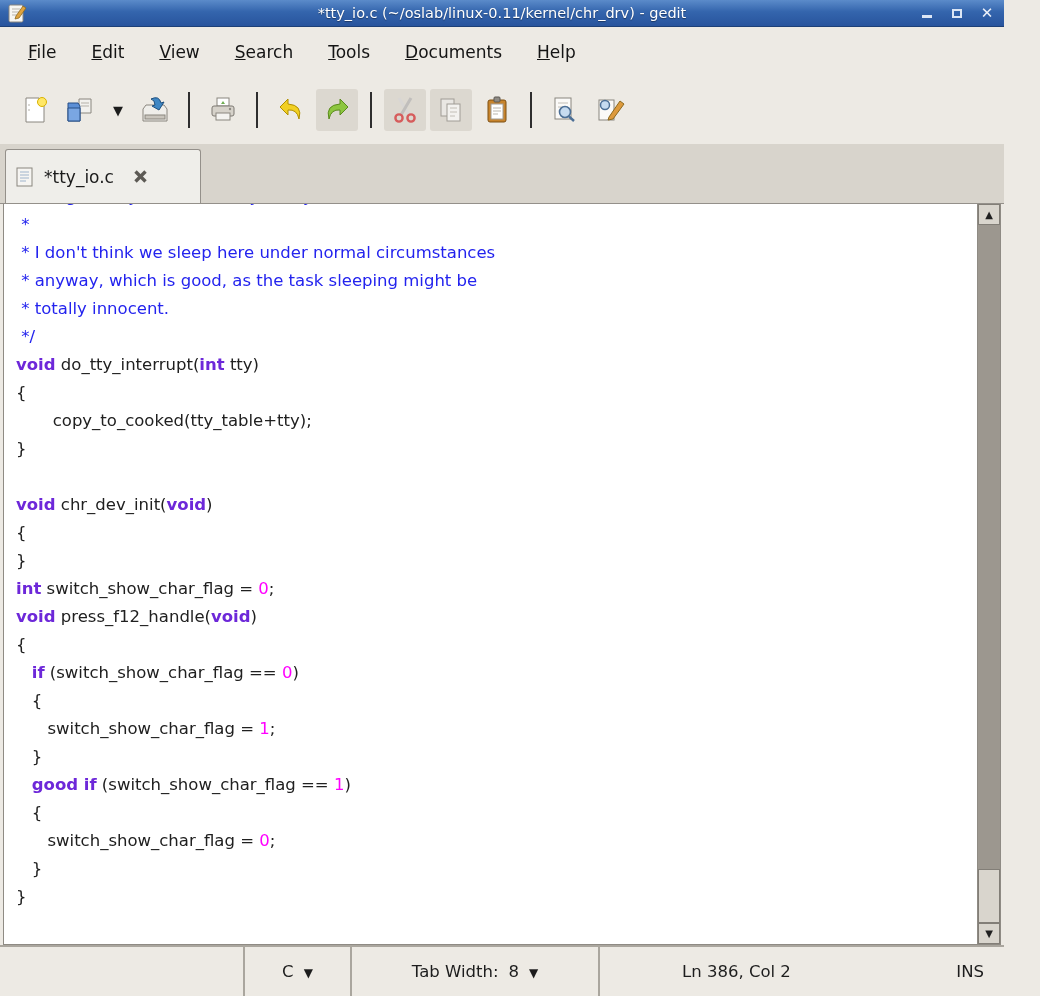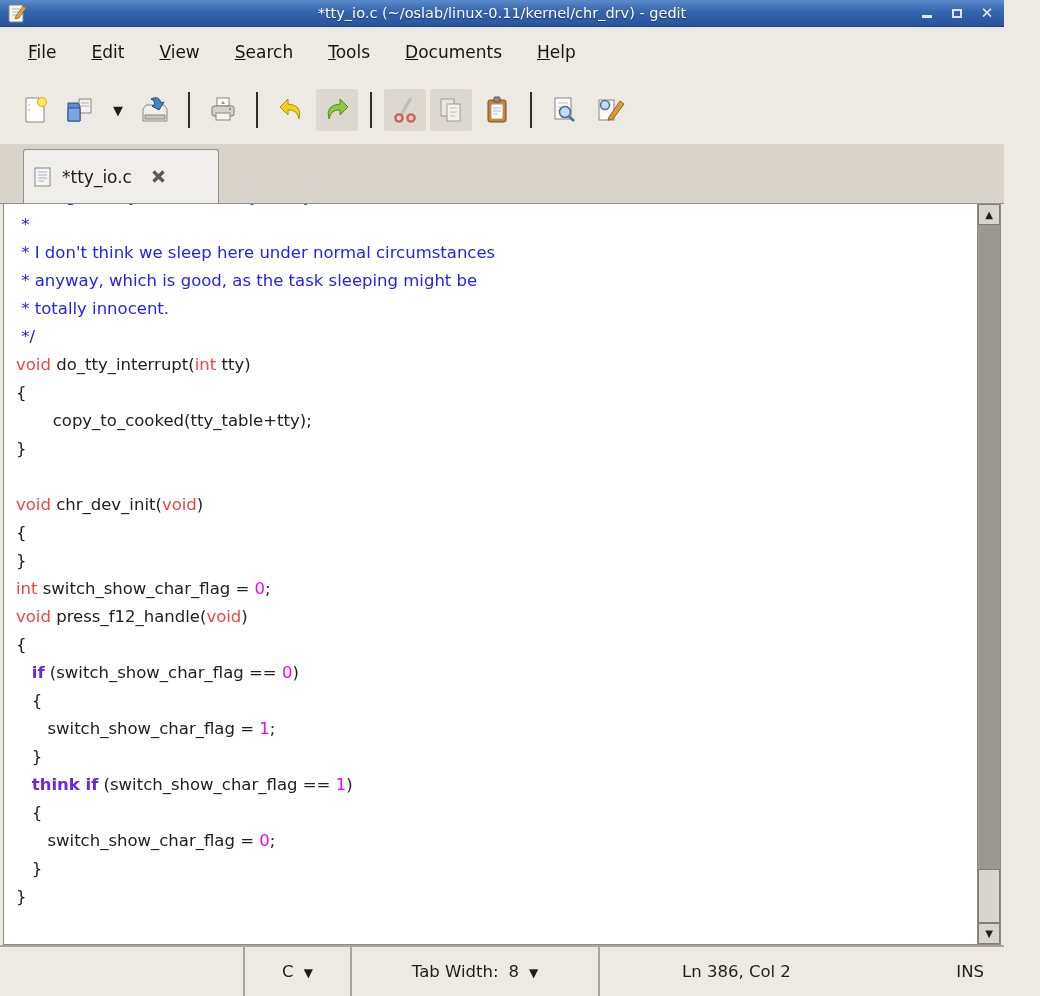--- a/index.html
+++ b/index.html
@@ -24,31 +24,31 @@
 
   
   .toolbar { height:68px; flex:0 0 68px; display:flex; align-items:center; padding-left:12px; background:#EDEAE4; }
   .tool-btn { width:42px; height:42px; margin:0 2px; border-radius:3px; display:flex; align-items:center; justify-content:center; }
   .tool-btn.disabled { background:#DCD8D0; }
   .tool-btn.narrow { width:24px; }
   .tool-sep { width:2px; height:36px; background:#2e2e2e; margin:0 10px; }
   .caret { font-size:13px; color:#1c1c1c; }
 
   
-  .tabstrip { height:60px; flex:0 0 60px; background:#D8D4CC; display:flex; align-items:flex-end; padding-left:23px; border-bottom:1px solid #94908a; }
+  .tabstrip { height:60px; flex:0 0 60px; background:#D8D4CC; display:flex; align-items:flex-end; padding-left:5px; border-bottom:1px solid #94908a; }
   .tab { height:54px; min-width:196px; background:#EFEEEA; border:1px solid #94908a; border-bottom:none; border-radius:3px 3px 0 0; display:flex; align-items:center; padding:0 12px 0 10px; gap:11px; font-size:17px; color:#1a1a1a; }
   .tab-close { display:flex; align-items:center; justify-content:center; margin-left:8px; }
 
   
   .editor-outer { flex:1 1 auto; display:flex; margin:0 3px; border:1px solid #8f8b84; border-top:none; background:#ffffff; overflow:hidden; position:relative; }
   .code { flex:1 1 auto; overflow:hidden; padding-left:12px; font-family:"DejaVu Sans", sans-serif; font-size:16.5px; line-height:28px; color:#202020; }
   .code-lines { margin-top:-21px; }
   .code-line { white-space:pre; height:28px; }
   .cm { color:#2323EE; }
-  .ty { color:#ef4444; font-weight:normal; }
+  .ty { color:#6d28d9; font-weight:bold; }
   .kw { color:#6d28d9; font-weight:bold; }
   .num { color:#FF00FF; }
   .pl { color:#202020; }
 
   
   .scrollbar { flex:0 0 23px; background:#9C978F; border-left:1px solid #8f8b84; position:relative; }
   .sb-btn { position:absolute; left:0; width:100%; height:21px; background:#D9D5CD; border:1px solid #827e77; display:flex; align-items:center; justify-content:center; font-size:10px; color:#1f1f1f; }
   .sb-up { top:0; }
   .sb-down { bottom:0; }
   .sb-thumb { position:absolute; left:0; width:100%; bottom:21px; height:54px; background:#D9D5CD; border:1px solid #827e77; }
@@ -235,21 +235,21 @@
           <div class="code-line"><span class="ty">void</span><span class="pl"> chr_dev_init(</span><span class="ty">void</span><span class="pl">)</span></div>
           <div class="code-line"><span class="pl">{</span></div>
           <div class="code-line"><span class="pl">}</span></div>
           <div class="code-line"><span class="ty">int</span><span class="pl"> switch_show_char_flag = </span><span class="num">0</span><span class="pl">;</span></div>
           <div class="code-line"><span class="ty">void</span><span class="pl"> press_f12_handle(</span><span class="ty">void</span><span class="pl">)</span></div>
           <div class="code-line"><span class="pl">{</span></div>
           <div class="code-line"><span class="pl">   </span><span class="kw">if</span><span class="pl"> (switch_show_char_flag == </span><span class="num">0</span><span class="pl">)</span></div>
           <div class="code-line"><span class="pl">   {</span></div>
           <div class="code-line"><span class="pl">      switch_show_char_flag = </span><span class="num">1</span><span class="pl">;</span></div>
           <div class="code-line"><span class="pl">   }</span></div>
-          <div class="code-line"><span class="pl">   </span><span class="kw">think if</span><span class="pl"> (switch_show_char_flag == </span><span class="num">1</span><span class="pl">)</span></div>
+          <div class="code-line"><span class="pl">   </span><span class="kw">good if</span><span class="pl"> (switch_show_char_flag == </span><span class="num">1</span><span class="pl">)</span></div>
           <div class="code-line"><span class="pl">   {</span></div>
           <div class="code-line"><span class="pl">      switch_show_char_flag = </span><span class="num">0</span><span class="pl">;</span></div>
           <div class="code-line"><span class="pl">   }</span></div>
           <div class="code-line"><span class="pl">}</span></div>
         </div>
     </div>
     <div class="scrollbar">
       <span class="sb-btn sb-up">
           <span>▲</span>
         </span>

